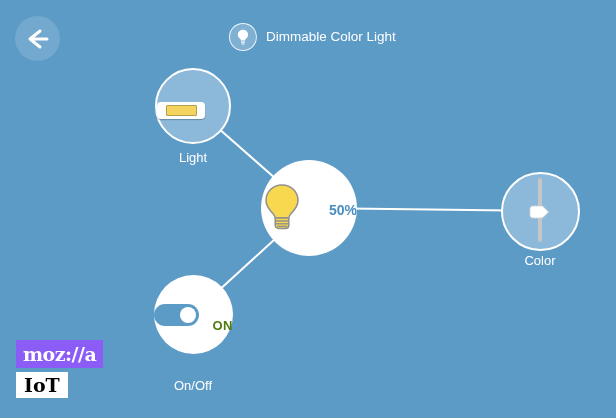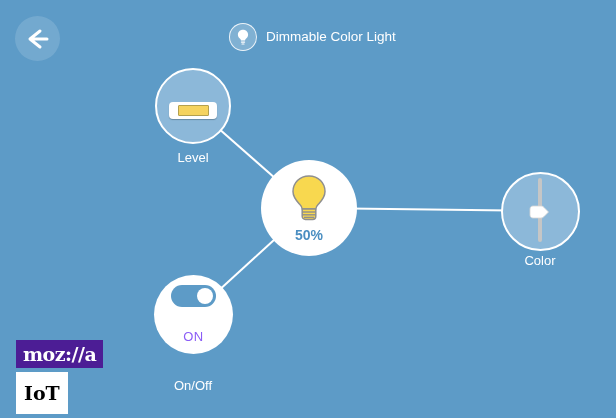--- a/index.html
+++ b/index.html
@@ -54,23 +54,23 @@
     font-size: 13.5px;
     line-height: 28px;
     white-space: nowrap;
   }
   
   .node {
     position: absolute;
     border-radius: 50%;
     box-sizing: border-box;
     display: flex;
-    flex-direction: column;
-    align-items: center;
-    justify-content: center;
+    flex-direction: row;
+    align-items: center;
+    justify-content: space-between;
     cursor: pointer;
   }
   .node-light {
     background: #8cb8d9;
     border: 2px solid #ffffff;
   }
   .node-white { background: #ffffff; }
 
   .color-node  { left: 155px; top: 68px;  width: 76px; height: 76px; }
   .bulb-node   { left: 261px; top: 160px; width: 96px; height: 96px; }
@@ -124,49 +124,49 @@
   }
   .toggle-thumb {
     position: absolute;
     right: 3px; top: 3px;
     width: 16px; height: 16px;
     border-radius: 50%;
     background: #ffffff;
   }
   .toggle-state {
     margin-top: 22px;
-    color: #8b5cf6;
+    color: #4d7c0f;
     font-size: 13px;
-    font-weight: normal;
+    font-weight: bold;
     letter-spacing: 0.5px;
   }
 
   
   .logo-moz {
     position: absolute;
     left: 16px; top: 340px;
-    background: #4c1d95;
+    background: #8b5cf6;
     color: #ffffff;
     font-family: "DejaVu Serif", serif;
     font-weight: bold;
     font-size: 19px;
     line-height: 28px;
     padding: 0 7px;
     letter-spacing: -0.5px;
   }
   .logo-iot {
     position: absolute;
     left: 16px; top: 372px;
     background: #ffffff;
     color: #000000;
     font-family: "DejaVu Serif", serif;
     font-weight: 600;
     font-size: 19px;
     line-height: 26px;
-    padding: 8px 8px;
+    padding: 0 8px;
   }
 </style>
 </head>
 <body>
 
 <div class="stage">
 
   <svg class="connectors" width="616" height="418">
     <line x1="193" y1="106" x2="309" y2="208" stroke="#ffffff" stroke-width="2"></line>
     <line x1="193" y1="314" x2="309" y2="208" stroke="#ffffff" stroke-width="2"></line>
@@ -188,21 +188,21 @@
       </svg>
     </div>
     <span class="title-text">Dimmable Color Light</span>
   </div>
 
   <div class="node node-light color-node">
     <div class="swatch">
       <div class="swatch-inner"></div>
     </div>
   </div>
-  <div class="node-label color-label">Level</div>
+  <div class="node-label color-label">Light</div>
 
   <div class="node node-white bulb-node">
     <svg width="42" height="50" viewBox="0 0 42 50">
       <path d="M21,2 C11.6,2 5,9 5,17.6 C5,23.5 8.4,26.9 11.5,30.1 C13.2,31.9 14.2,33 14.2,35 L27.8,35 C27.8,33 28.8,31.9 30.5,30.1 C33.6,26.9 37,23.5 37,17.6 C37,9 30.4,2 21,2 Z" fill="#f8d84f" stroke="#8f8f8f" stroke-width="1.5" stroke-linejoin="round"></path>
       <path d="M14.2,35 L27.8,35 L27.8,42.2 C27.8,44 26.4,45.4 24.6,45.4 L17.4,45.4 C15.6,45.4 14.2,44 14.2,42.2 Z" fill="#f8d84f" stroke="#8f8f8f" stroke-width="1.5" stroke-linejoin="round"></path>
       <line x1="14.2" y1="38" x2="27.8" y2="38" stroke="#8f8f8f" stroke-width="1.4"></line>
       <line x1="14.2" y1="40.8" x2="27.8" y2="40.8" stroke="#8f8f8f" stroke-width="1.4"></line>
       <line x1="16" y1="43.4" x2="26" y2="43.4" stroke="#8f8f8f" stroke-width="1.4"></line>
     </svg>
     <div class="bulb-value">50%</div>

